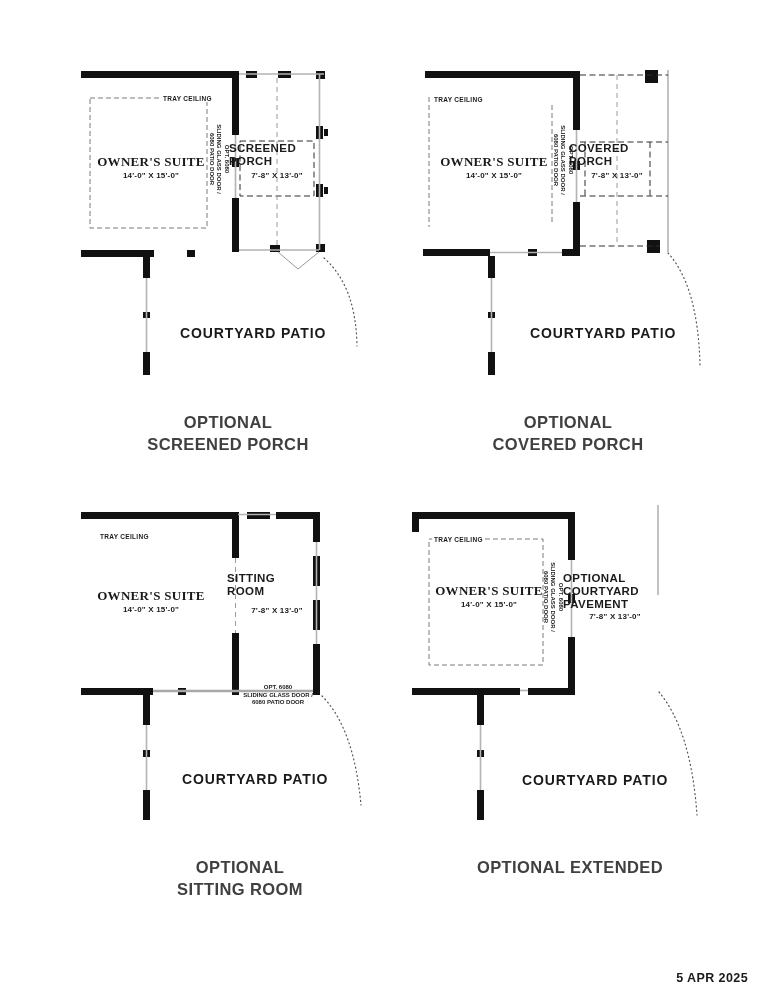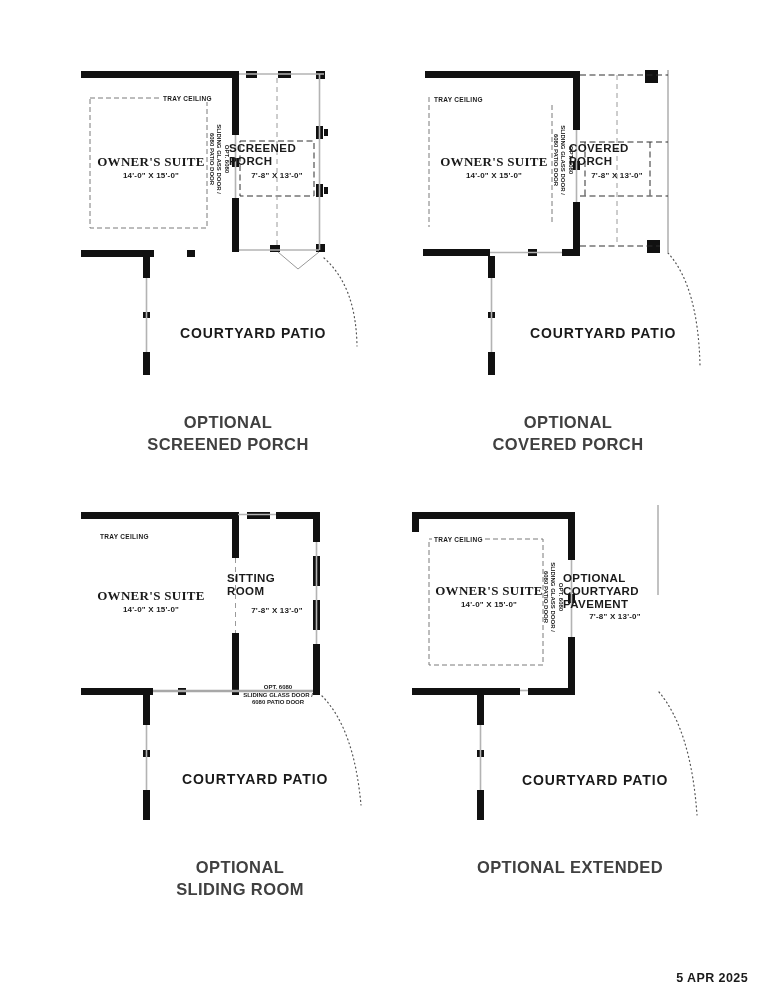--- a/index.html
+++ b/index.html
@@ -191,21 +191,21 @@
     <div class="lbl dims" style="left:152px;top:106px;width:100px;">7'-8" X 13'-0"</div>
     <div class="doorspec lbl" style="left:153px;top:184px;width:100px;">
       <div>OPT. 6080</div>
       <div>SLIDING GLASS DOOR /</div>
       <div>6080 PATIO DOOR</div>
     </div>
     <div class="lbl patio" style="left:107px;top:271px;width:140px;">COURTYARD PATIO</div>
   </div>
   <div class="caption" style="left:115px;top:857px;width:250px;">
     <div>OPTIONAL</div>
-    <div>SLIDING ROOM</div>
+    <div>SITTING ROOM</div>
   </div>
 
   <div class="panel" style="left:410px;top:500px;width:312px;height:345px;">
     <svg width="312" height="345" viewBox="0 0 312 345">
       <g>
         <rect class="w" x="2" y="12" width="163" height="7"></rect>
         <rect class="w" x="2" y="19" width="7" height="13"></rect>
         <rect class="w" x="158" y="12" width="7" height="48"></rect>
         <rect class="w" x="158" y="94" width="7" height="9"></rect>
         <rect class="w" x="158" y="137" width="7" height="58"></rect>

